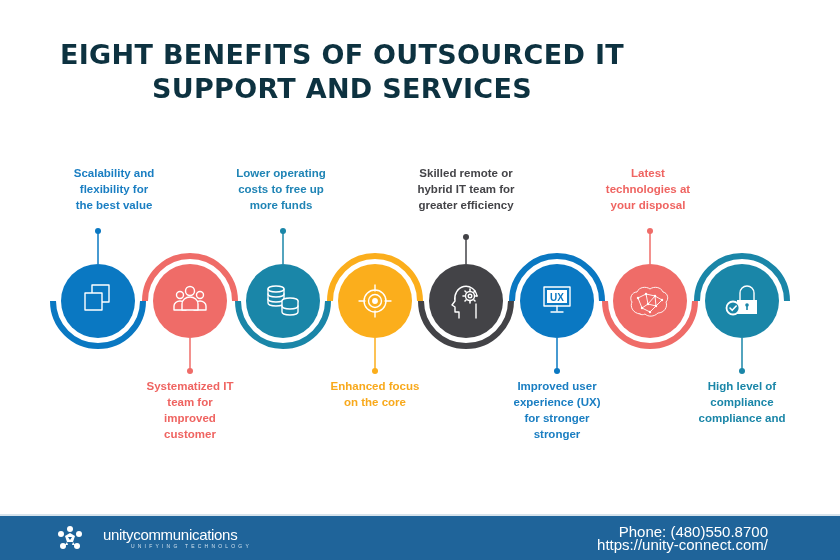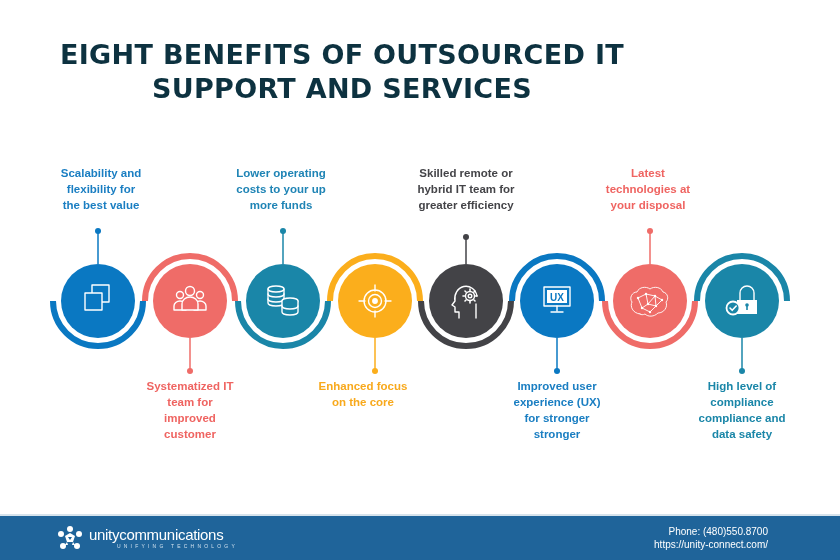--- a/index.html
+++ b/index.html
@@ -4,24 +4,24 @@
 <style>
   html,body{margin:0;padding:0;}
   body{width:840px;height:560px;background:#ffffff;position:relative;overflow:hidden;font-family:"Liberation Sans",sans-serif;}
   .title{position:absolute;left:0;top:38px;width:684px;text-align:center;color:#0d3240;font-family:"DejaVu Sans",sans-serif;font-weight:bold;font-size:27px;line-height:34px;letter-spacing:0.3px;}
   .title div{white-space:nowrap;}
   .diagram{position:absolute;left:0;top:0;width:840px;height:510px;}
   .label{position:absolute;width:140px;text-align:center;font-family:"Liberation Sans",sans-serif;font-weight:bold;font-size:11.5px;line-height:16px;}
   .label div{white-space:nowrap;}
   .footer{position:absolute;left:0;top:514px;width:840px;height:46px;background:#1f649a;border-top:2px solid #d6e3ec;}
   .logo{position:absolute;left:57px;top:9px;display:flex;align-items:center;}
-  .logo-text{margin-left:6px;color:#ffffff;}
+  .logo-text{margin-left:20px;color:#ffffff;}
   .logo-name{font-family:"Liberation Sans",sans-serif;font-size:15px;letter-spacing:-0.3px;line-height:16px;}
   .logo-tag{font-family:"Liberation Sans",sans-serif;font-size:5px;letter-spacing:3.2px;color:#cfe0ee;margin-left:28px;line-height:7px;}
-  .contact{position:absolute;right:72px;top:9px;text-align:right;color:#ffffff;font-family:"Liberation Sans",sans-serif;font-size:10px;line-height:13px;}
+  .contact{position:absolute;right:72px;top:9px;text-align:right;color:#ffffff;font-family:"Liberation Sans",sans-serif;font-size:15px;line-height:13px;}
 </style>
 </head>
 <body>
 
 <div class="title">
   <div>EIGHT BENEFITS OF OUTSOURCED IT</div>
   <div>SUPPORT AND SERVICES</div>
 </div>
 
 <svg class="diagram" width="840" height="510" viewBox="0 0 840 510" xmlns="http://www.w3.org/2000/svg">
@@ -154,37 +154,37 @@
       <rect x="737" y="300" width="20" height="14" fill="#ffffff" stroke="none"></rect>
       <circle cx="747" cy="305" r="1.8" fill="#1a86a8" stroke="none"></circle>
       <rect x="746.2" y="305" width="1.6" height="5" fill="#1a86a8" stroke="none"></rect>
       <circle cx="733" cy="308" r="6.5" fill="#1a86a8" stroke-width="1.8"></circle>
       <path d="M730 308 l2.2 2.3 l4 -4.3" stroke-width="1.6"></path>
     </g>
   </g>
   <text x="557" y="300.5" text-anchor="middle" font-family="Liberation Sans, sans-serif" font-weight="bold" font-size="10" fill="#0a78c2">UX</text>
 </svg>
 
-<div class="label" style="left:31px;top:165px;color:#1a7ec2;">
+<div class="label" style="left:44px;top:165px;color:#1a7ec2;">
   <div>Scalability and</div>
   <div>flexibility for</div>
   <div>the best value</div>
 </div>
 <div class="label" style="left:120px;top:378px;color:#ef6461;">
   <div>Systematized IT</div>
   <div>team for</div>
   <div>improved</div>
   <div>customer</div>
 </div>
 <div class="label" style="left:211px;top:165px;color:#1f84b5;">
   <div>Lower operating</div>
-  <div>costs to your up</div>
+  <div>costs to free up</div>
   <div>more funds</div>
 </div>
-<div class="label" style="left:293px;top:378px;color:#f8a91c;">
+<div class="label" style="left:305px;top:378px;color:#f8a91c;">
   <div>Enhanced focus</div>
   <div>on the core</div>
 </div>
 <div class="label" style="left:396px;top:165px;color:#444448;">
   <div>Skilled remote or</div>
   <div>hybrid IT team for</div>
   <div>greater efficiency</div>
 </div>
 <div class="label" style="left:487px;top:378px;color:#1a7ec2;">
   <div>Improved user</div>
@@ -194,21 +194,20 @@
 </div>
 <div class="label" style="left:578px;top:165px;color:#ef6461;">
   <div>Latest</div>
   <div>technologies at</div>
   <div>your disposal</div>
 </div>
 <div class="label" style="left:672px;top:378px;color:#1a86a8;">
   <div>High level of</div>
   <div>compliance</div>
   <div>compliance and</div>
-  <div>data safety</div>
 </div>
 
 <div class="footer">
   <div class="logo">
     <svg width="26" height="26" viewBox="0 0 26 26">
       <g fill="#ffffff">
         <circle cx="13" cy="4" r="3"></circle>
         <circle cx="4" cy="9" r="3"></circle>
         <circle cx="22" cy="9" r="3"></circle>
         <circle cx="6" cy="21" r="3"></circle>

